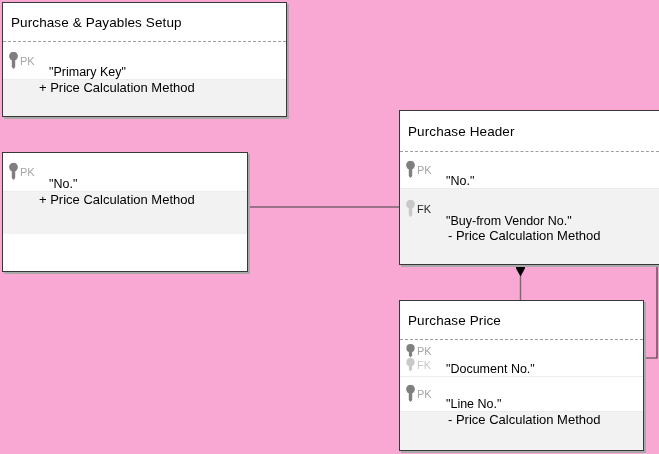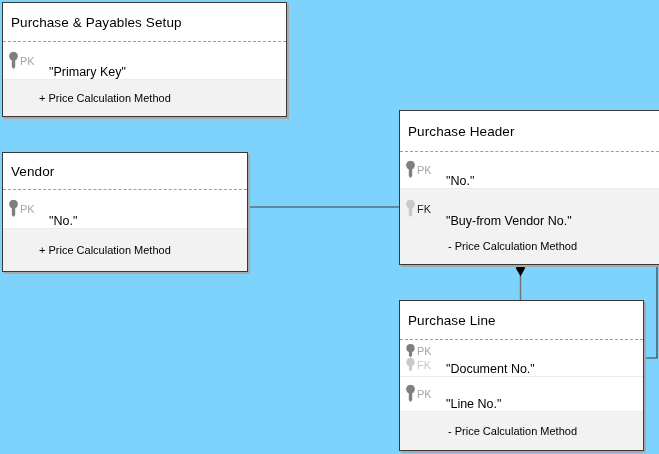--- a/index.html
+++ b/index.html
@@ -5,21 +5,21 @@
   html, body {
     margin: 0;
     padding: 0;
     background: #ffffff;
     font-family: "Liberation Sans", "DejaVu Sans", sans-serif;
   }
   #canvas {
     position: relative;
     width: 659px;
     height: 454px;
-    background: #7dd3fc;
+    background: #f9a8d4;
     overflow: hidden;
     text-decoration: underline;
   }
   
   .entity {
     position: absolute;
     background: #ffffff;
     border: 1px solid #383838;
     box-shadow: 2px 2px 0 #a9a9a9;
     box-sizing: border-box;
@@ -69,22 +69,21 @@
   .badge-gray  { color: #a6a6a6; }
   .badge-dark  { color: #262626; }
   .badge-light { color: #c9c9c9; }
   .field-name {
     margin-left: 46px;
     font-size: 12.5px;
     color: #000000;
   }
   .change-row {
     display: flex;
-    align-items: center;
-    font-size: 11px;
+    font-size: 13px;
     color: #000000;
     flex: none;
     box-sizing: border-box;
   }
   .pad36 { padding-left: 36px; }
   .pad48 { padding-left: 48px; }
   .key-svg { display: block; }
   
   #connectors {
     position: absolute;
@@ -119,23 +118,20 @@
         <span class="badge badge-gray">PK</span>
       </span>
       <span class="field-name">"Primary Key"</span>
     </div>
     <div class="change-row row-gray row-sep pad36" style="height:37px;">
       <span>+ Price Calculation Method</span>
     </div>
   </div>
 
   <div class="entity" style="left:2px; top:152px; width:246px; height:120px;">
-    <div class="entity-header" style="height:37px;">
-      <span>Vendor</span>
-    </div>
     <div class="field-row row-white" style="height:38px;">
       <span class="key-wrap">
         <svg class="key-svg" width="11" height="19" viewBox="0 0 11 19">
           <circle cx="5.5" cy="4.6" r="4.4" fill="#7f7f7f"></circle>
           <path d="M3.8 7.5 h3.4 v8 l-1.7 2 l-1.7 -2 z" fill="#7f7f7f"></path>
         </svg>
         <span class="badge badge-gray">PK</span>
       </span>
       <span class="field-name">"No."</span>
     </div>
@@ -168,21 +164,21 @@
       </span>
       <span class="field-name">"Buy-from Vendor No."</span>
     </div>
     <div class="change-row row-gray pad48" style="height:36px;">
       <span>- Price Calculation Method</span>
     </div>
   </div>
 
   <div class="entity" style="left:399px; top:300px; width:245px; height:151px;">
     <div class="entity-header" style="height:39px;">
-      <span>Purchase Line</span>
+      <span>Purchase Price</span>
     </div>
     <div class="field-row row-white" style="height:36px;">
       <span class="key-wrap stacked">
         <span class="key-unit">
           <svg class="key-svg" width="11" height="14" viewBox="0 0 11 14">
             <circle cx="5.5" cy="4.2" r="4.1" fill="#7f7f7f"></circle>
             <path d="M3.9 6.8 h3.2 v4.8 l-1.6 1.8 l-1.6 -1.8 z" fill="#7f7f7f"></path>
           </svg>
           <span class="badge badge-gray">PK</span>
         </span>

